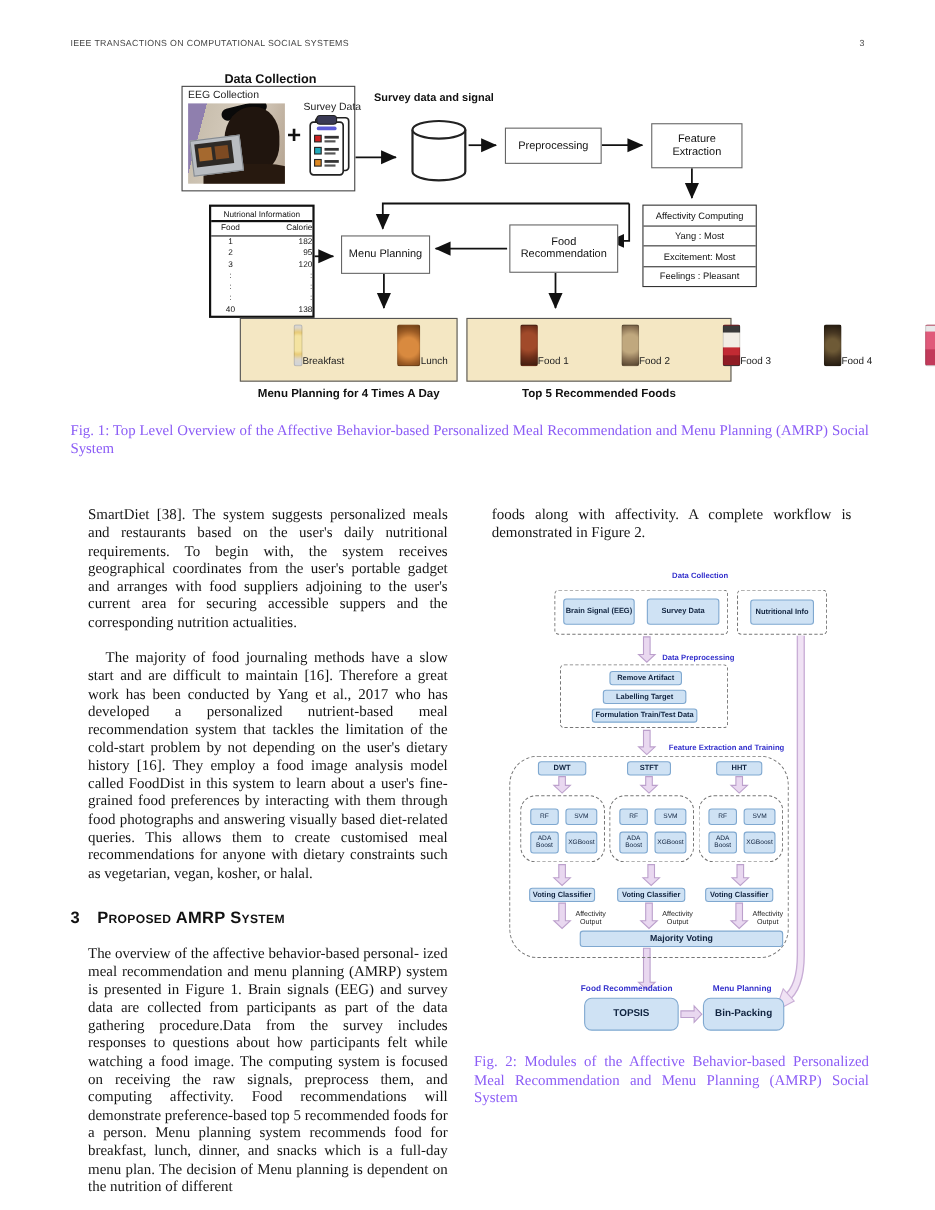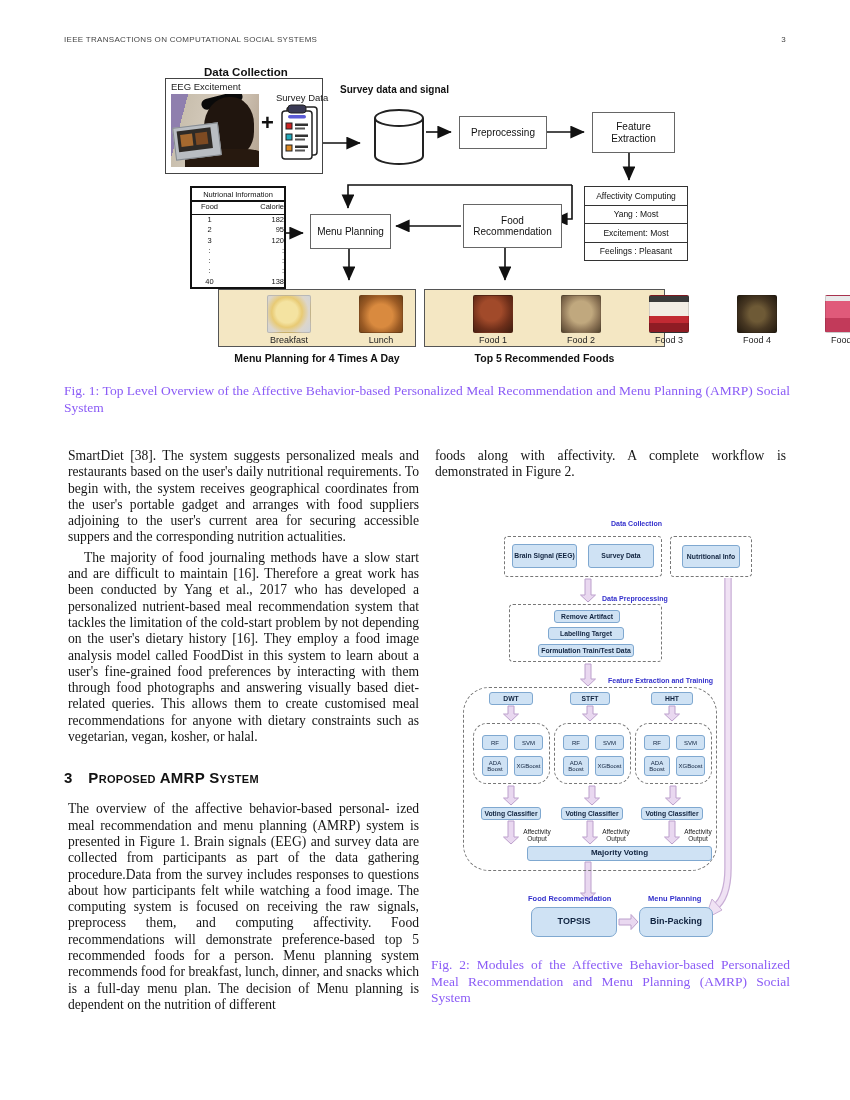--- a/index.html
+++ b/index.html
@@ -35,38 +35,38 @@
   .afftab .row:last-child{border-bottom:none;}
   
   .nutab{border:2px solid #111;background:#fff;font:7.5px "Liberation Sans",sans-serif;color:#111;}
   .nutab .ttl{border-bottom:2px solid #111;height:12px;display:flex;align-items:center;justify-content:center;}
   .nutab .hdr{border-bottom:1.5px solid #111;height:12px;display:flex;}
   .nutab .r{height:10.3px;display:flex;}
   .nutab .c1{width:38%;text-align:center;}
   .nutab .c2{width:62%;text-align:right;}
   
   .strip{background:#f4e7c3;border:1.5px solid #555;display:flex;align-items:flex-start;justify-content:space-evenly;padding-top:5px;box-sizing:border-box;}
-  .cell{display:flex;flex-direction:column;align-items:center;width:46px;margin-left:48px;}
+  .cell{display:flex;flex-direction:row;align-items:flex-end;width:46px;margin-left:48px;}
   .thumb{width:42px;height:36px;border-radius:2px;border:1px solid #00000022;}
   .cell .lbl{font:9px "Liberation Sans",sans-serif;color:#222;margin-top:2px;white-space:nowrap;}
   .t1{background:radial-gradient(circle at 45% 45%,#f4e3a1 0 35%,#e8ca74 50%,#dcd6cc 72%,#cfd4da 100%);}
   .t2{background:radial-gradient(circle at 50% 55%,#d98a3f 0 40%,#9a5a24 70%,#6e4118 100%);}
   .t3{background:radial-gradient(circle at 50% 50%,#a5722f 0 35%,#7a4a1e 65%,#4e3012 100%);}
   .t4{background:radial-gradient(circle at 50% 45%,#c2ab84 0 40%,#8d7a5c 70%,#5f513c 100%);}
   .t5{background:radial-gradient(circle at 45% 40%,#a14a2a 0 35%,#6e2f1a 65%,#3f1d10 100%);}
   .t6{background:radial-gradient(circle at 50% 45%,#c0a87e 0 40%,#8a7254 70%,#55452f 100%);}
   .t7{background:linear-gradient(180deg,#3a3a3a 0 18%,#f2ede4 18% 55%,#c22a33 55% 75%,#8f1c24 75% 100%);}
   .t8{background:radial-gradient(circle at 50% 50%,#6e5a36 0 30%,#473722 60%,#241b10 100%);}
   .t9{background:linear-gradient(180deg,#e9e9ea 0 15%,#e05a7a 15% 60%,#c23a5a 60% 100%);}
   .stripcap{font:bold 10.5px "Liberation Sans",sans-serif;color:#111;text-align:center;}
 
   
   .figcap{font:13.5px/16.5px "Liberation Serif",serif;text-align:justify;color:#8b5cf6;}
   .col{font:13.6px/16.3px "Liberation Serif",serif;text-align:justify;color:#141414;}
-  .col p{margin:4px;}
+  .col p{margin:16px;}
   .col p.ind{text-indent:16px;}
   .sec-head{font:bold 15px "Liberation Sans",sans-serif;color:#111;margin:24px 0 15px 0;display:flex;gap:16px;}
   .sc{font-variant:small-caps;letter-spacing:.3px;}
 
   
   .f2lab{font:bold 7px "Liberation Sans",sans-serif;color:#3330cc;white-space:nowrap;}
   .f2box{background:#cfe2f4;border:1px solid #7fa8d0;border-radius:3px;display:flex;align-items:center;justify-content:center;
          text-align:center;font:bold 6.8px "Liberation Sans",sans-serif;color:#10233f;line-height:1.1;box-sizing:border-box;}
   .f2dash{border:1px dashed #777;border-radius:4px;box-sizing:border-box;}
   .f2big{border-radius:26px;}
@@ -126,21 +126,21 @@
       <path d="M728,578 V868 Q728,898 714,908" fill="none" stroke="#f0e2f4" stroke-width="5"></path>
       <polygon points="705,919 712,899 722,910" fill="#f0e2f4" stroke="#c9aed6" stroke-width="1"></polygon>
     </g>
   </svg>
 
   <div class="abs runhead" style="left:64px;top:35px;">IEEE TRANSACTIONS ON COMPUTATIONAL SOCIAL SYSTEMS</div>
   <div class="abs runhead" style="left:772px;top:35px;width:14px;text-align:right;">3</div>
 
   <div class="abs f1-title" style="left:204px;top:66px;">Data Collection</div>
   <div class="abs dcbox" style="left:165px;top:78px;width:156px;height:94px;"></div>
-  <div class="abs f1-lab" style="left:171px;top:81px;">EEG Excitement</div>
+  <div class="abs f1-lab" style="left:171px;top:81px;">EEG Collection</div>
 
   <div class="abs photo" style="left:171px;top:94px;width:88px;height:73px;">
     <div class="band"></div>
     <div class="head"></div>
     <div class="shoulder"></div>
     <div class="laptop">
       <div class="screen">
           <div class="fd1"></div>
           <div class="fd2"></div>
         </div>

